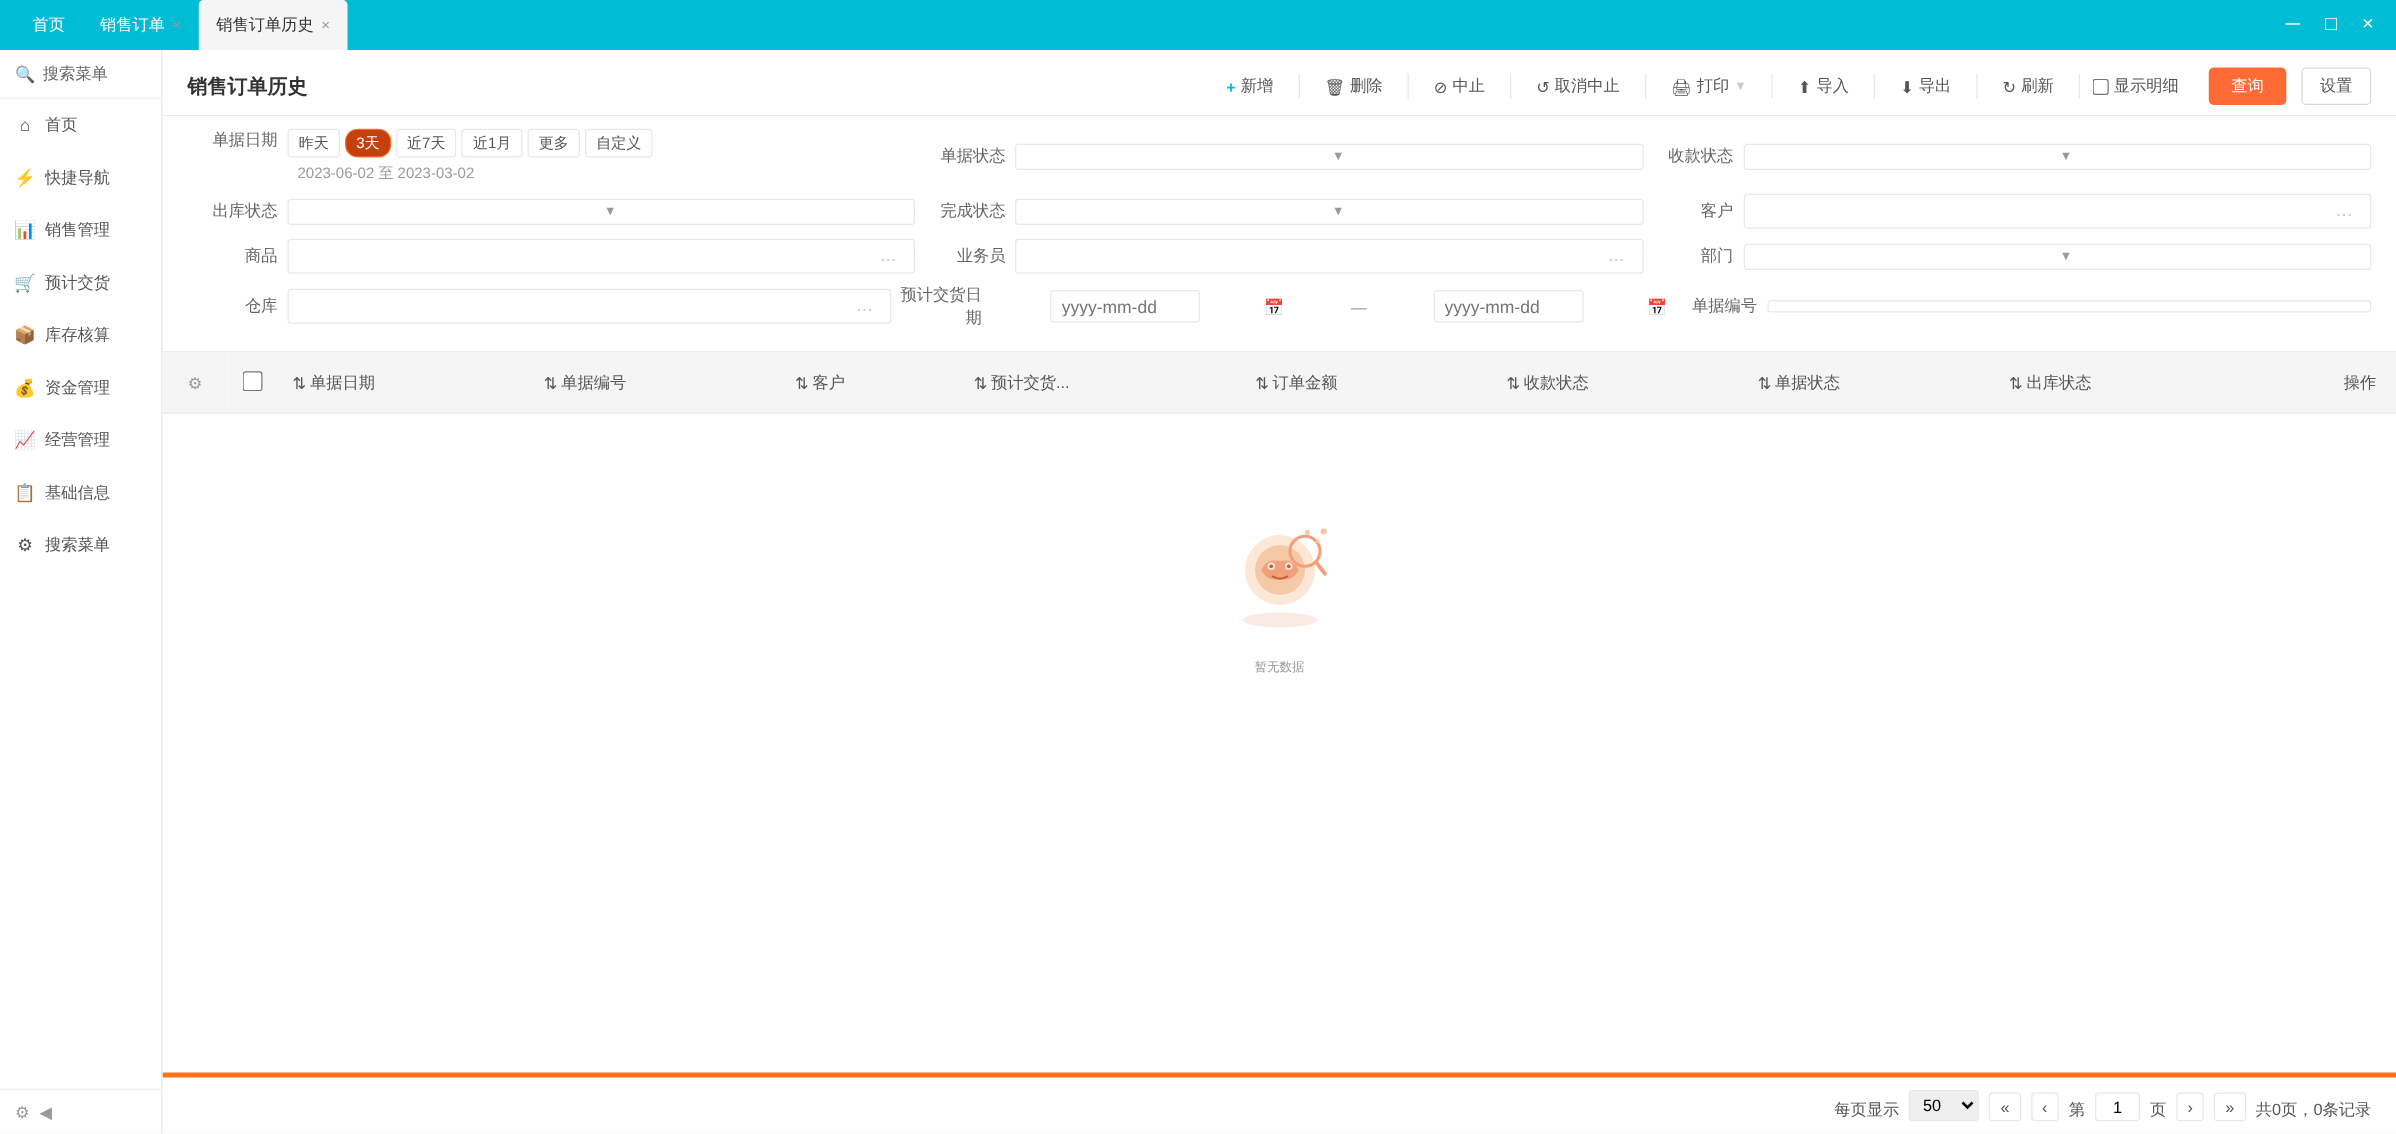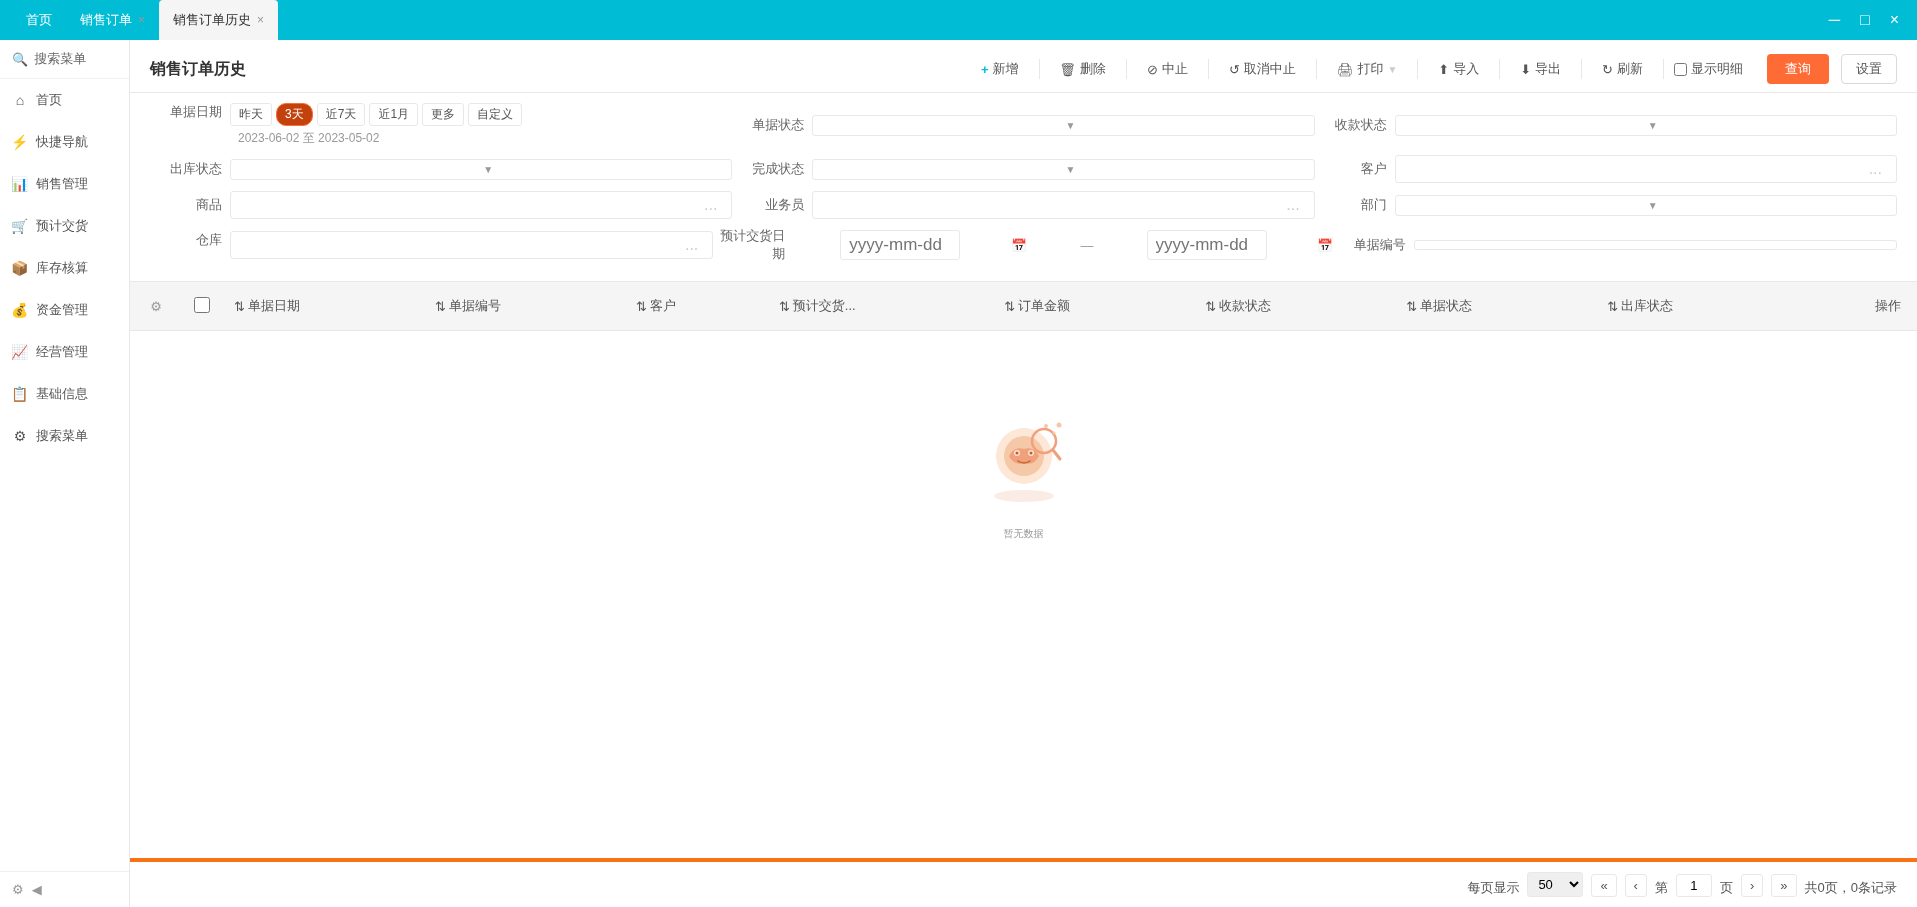--- a/index.html
+++ b/index.html
@@ -42,21 +42,21 @@
     .filter-row { display: flex; align-items: center; margin-bottom: 8px; gap: 0; }
     .filter-label { width: 80px; color: #666; font-size: 13px; text-align: right; padding-right: 8px; flex-shrink: 0; }
     .date-filter { display: flex; align-items: center; gap: 4px; }
     .date-btn { padding: 2px 8px; border: 1px solid #e8e8e8; border-radius: 3px; cursor: pointer; font-size: 12px; color: #555; background: #fff; }
     .date-btn.active { background: #c2410c; color: #fff; border-color: #ff6b35; border-radius: 10px; }
     .date-range { font-size: 12px; color: #999; margin-left: 8px; }
     .filter-select { display: flex; align-items: center; border: 1px solid #e8e8e8; border-radius: 3px; padding: 4px 8px; min-width: 180px; background: #fff; cursor: pointer; }
     .filter-select span { flex: 1; color: #ccc; font-size: 13px; }
     .filter-select .arrow { color: #999; font-size: 10px; margin-left: 4px; }
     .filter-ellipsis { color: #ccc; font-size: 16px; padding: 0 6px; cursor: pointer; }
-    .date-input { border: 1px solid #e8e8e8; border-radius: 3px; padding: 4px 8px; color: #0c4a6e; font-size: 17px; background: #fff; width: 130px; }
+    .date-input { border: 1px solid #e8e8e8; border-radius: 3px; padding: 4px 8px; color: #0c4a6e; font-size: 14px; background: #fff; width: 130px; }
     .date-dash { margin: 0 6px; color: #999; }
     .cal-icon { color: #ccc; margin-left: 4px; cursor: pointer; }
     .collapse-row { text-align: center; padding: 4px 0; color: #00bcd4; cursor: pointer; font-size: 12px; }
 
     
     .table-area { flex: 1; overflow: auto; background: #fff; padding: 0 0; }
     .data-table { width: 100%; border-collapse: collapse; }
     .data-table th { background: #f5f5f5; padding: 10px 12px; text-align: left; font-size: 13px; color: #555; border-bottom: 1px solid #e8e8e8; white-space: nowrap; font-weight: normal; }
     .data-table td { padding: 10px 12px; border-bottom: 1px solid #f0f0f0; font-size: 13px; }
     .th-sort { display: flex; align-items: center; gap: 3px; cursor: pointer; }
@@ -213,21 +213,21 @@
           <span class="filter-label">单据日期</span>
           <div style="display:flex;flex-direction:column;gap:4px;">
             <div class="date-filter">
               <button class="date-btn">昨天</button>
               <button class="date-btn active">3天</button>
               <button class="date-btn">近7天</button>
               <button class="date-btn">近1月</button>
               <button class="date-btn">更多</button>
               <button class="date-btn">自定义</button>
             </div>
-            <span class="date-range">2023-06-02 至 2023-05-02</span>
+            <span class="date-range">2023-06-02 至 2023-03-02</span>
           </div>
         </div>
         <div style="display:flex;align-items:center;flex:1;">
           <span class="filter-label">单据状态</span>
           <div class="filter-select" style="flex:1;">
             <span></span>
             <span class="arrow">▼</span>
           </div>
         </div>
         <div style="display:flex;align-items:center;flex:1;">
@@ -281,21 +281,21 @@
         <div style="display:flex;align-items:center;flex:1;">
           <span class="filter-label">部门</span>
           <div class="filter-select" style="flex:1;">
             <span style="flex:1;"></span>
             <span class="arrow">▼</span>
           </div>
         </div>
       </div>
 
       <div class="filter-row">
-        <div style="display:flex;align-items:flex-start;flex:1;">
+        <div style="display:flex;align-items:center;flex:1;">
           <span class="filter-label">仓库</span>
           <div style="flex:1;border:1px solid #e8e8e8;border-radius:3px;padding:4px 8px;display:flex;align-items:center;background:#fff;">
             <span style="flex:1;"></span>
             <span class="filter-ellipsis">...</span>
           </div>
         </div>
         <div style="display:flex;align-items:center;flex:1;gap:47px;">
           <span class="filter-label">预计交货日期</span>
           <input class="date-input" style="width: 120px;" placeholder="yyyy-mm-dd">
           <span class="cal-icon">📅</span>

